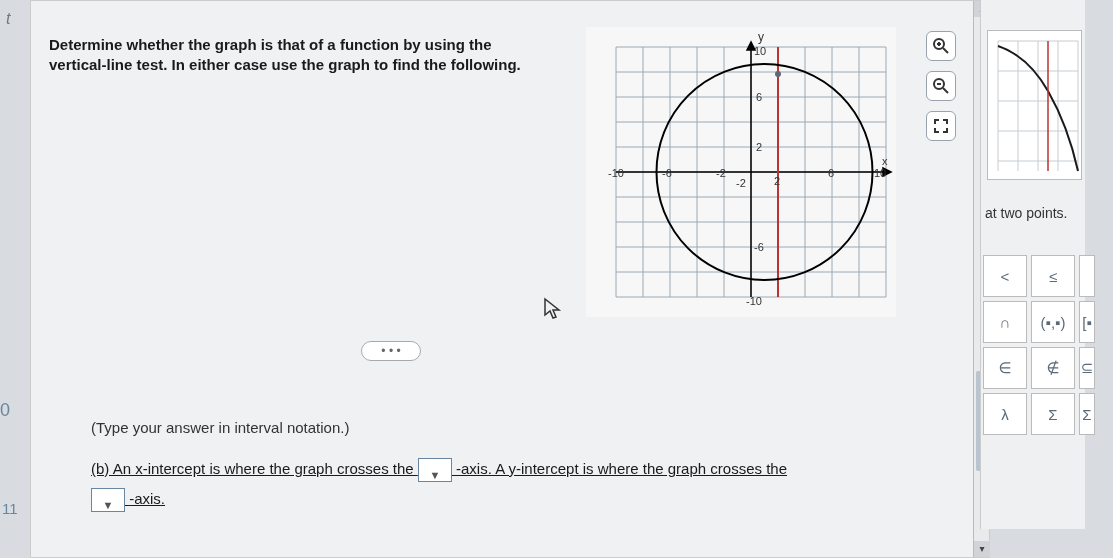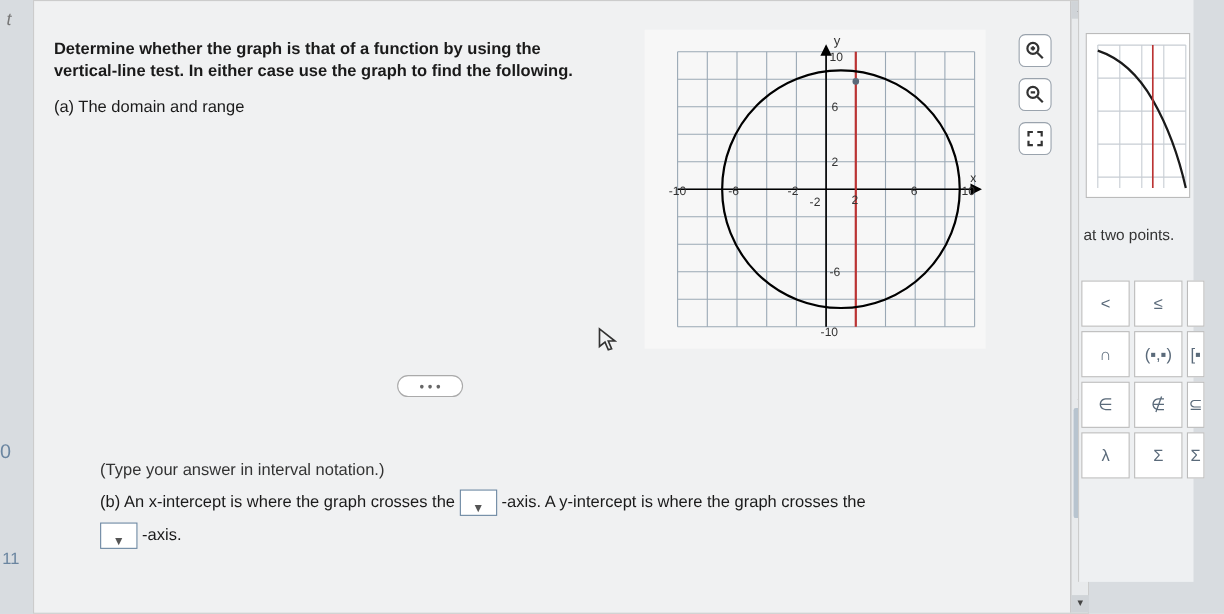--- a/index.html
+++ b/index.html
@@ -81,21 +81,21 @@
     cursor:pointer;
   }
   .answer-area {
     position:absolute;
     left: 60px; top: 380px;
     width: 870px;
     color:#1a1a1a;
     font-size:15px;
   }
   .hint { color:#333;margin-top:38px; }
-  .line-b { margin-top: 6px; line-height: 2; }
+  .line-b { margin-top: 18px; line-height: 2; text-decoration: underline; }
   .dd {
     display:inline-block;
     width: 34px; height: 24px;
     border: 1px solid #6a85a0;
     background:#fff;
     vertical-align: middle;
     text-align:center;
     cursor:pointer;
   }
   .dd::after { content:"▼"; font-size:11px; color:#555; }
@@ -165,21 +165,20 @@
 <div class="left-margin">
   <div class="margin-t">t</div>
   <div class="margin-10">0</div>
   <div class="margin-11">11</div>
 </div>
 
 <div class="main-panel">
 
   <div class="question">
     <div><b>Determine whether the graph is that of a function by using the vertical-line test. In either case use the graph to find the following.</b></div>
-    <div class="sub-q">(a) The domain and range</div>
   </div>
 
   <div class="graph-box">
     <svg width="310" height="290" viewBox="0 0 310 290">
 
       <g stroke="#9aa8b5" stroke-width="1">
         <line x1="30" y1="20" x2="30" y2="270"></line>
           <line x1="57" y1="20" x2="57" y2="270"></line>
         <line x1="84" y1="20" x2="84" y2="270"></line>
           <line x1="111" y1="20" x2="111" y2="270"></line>

